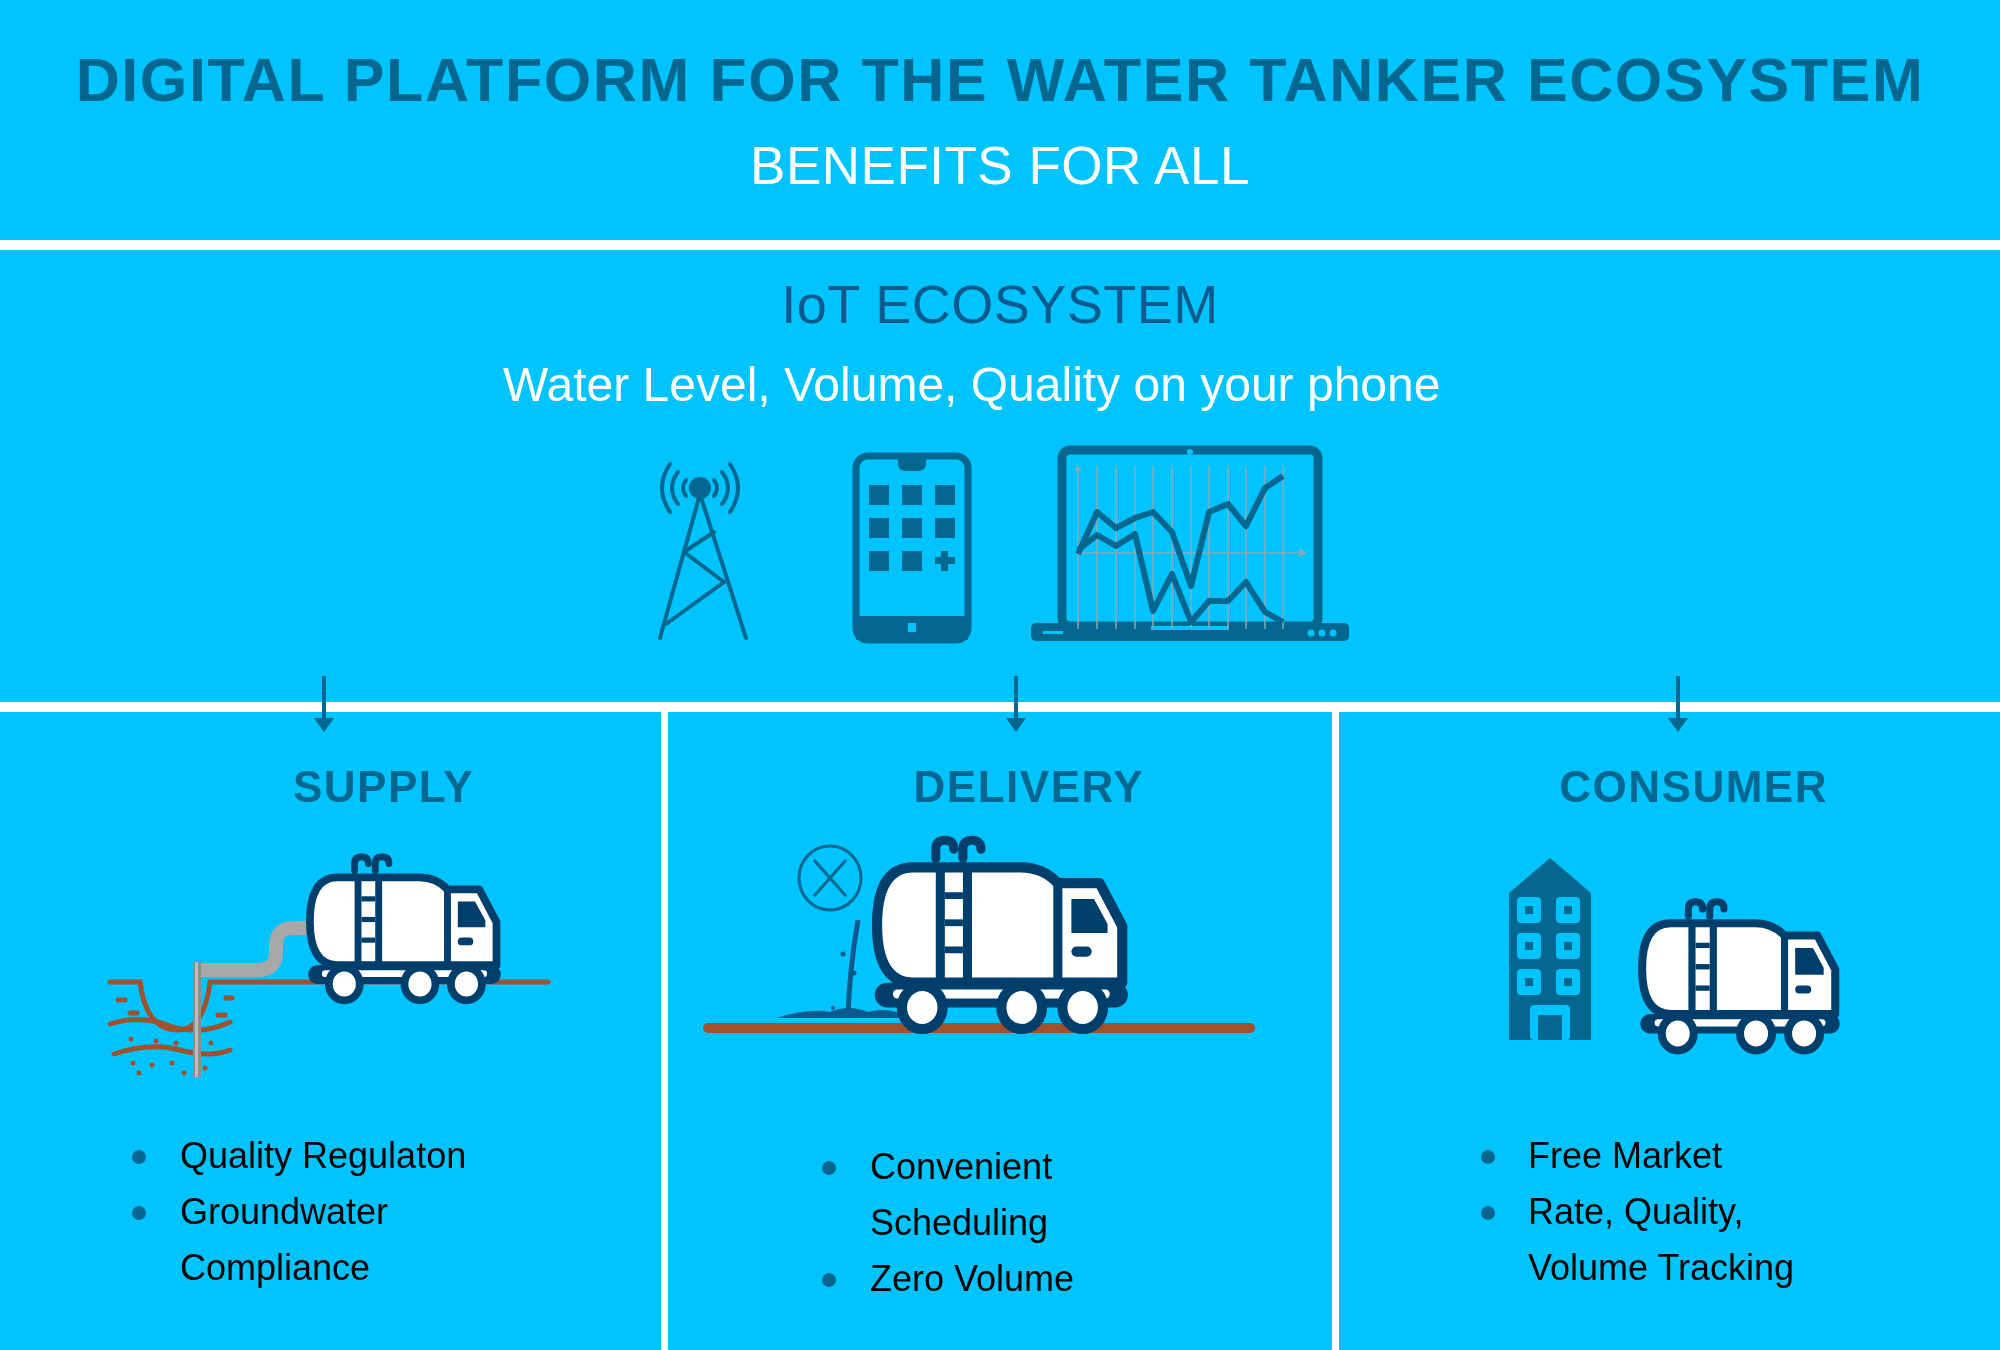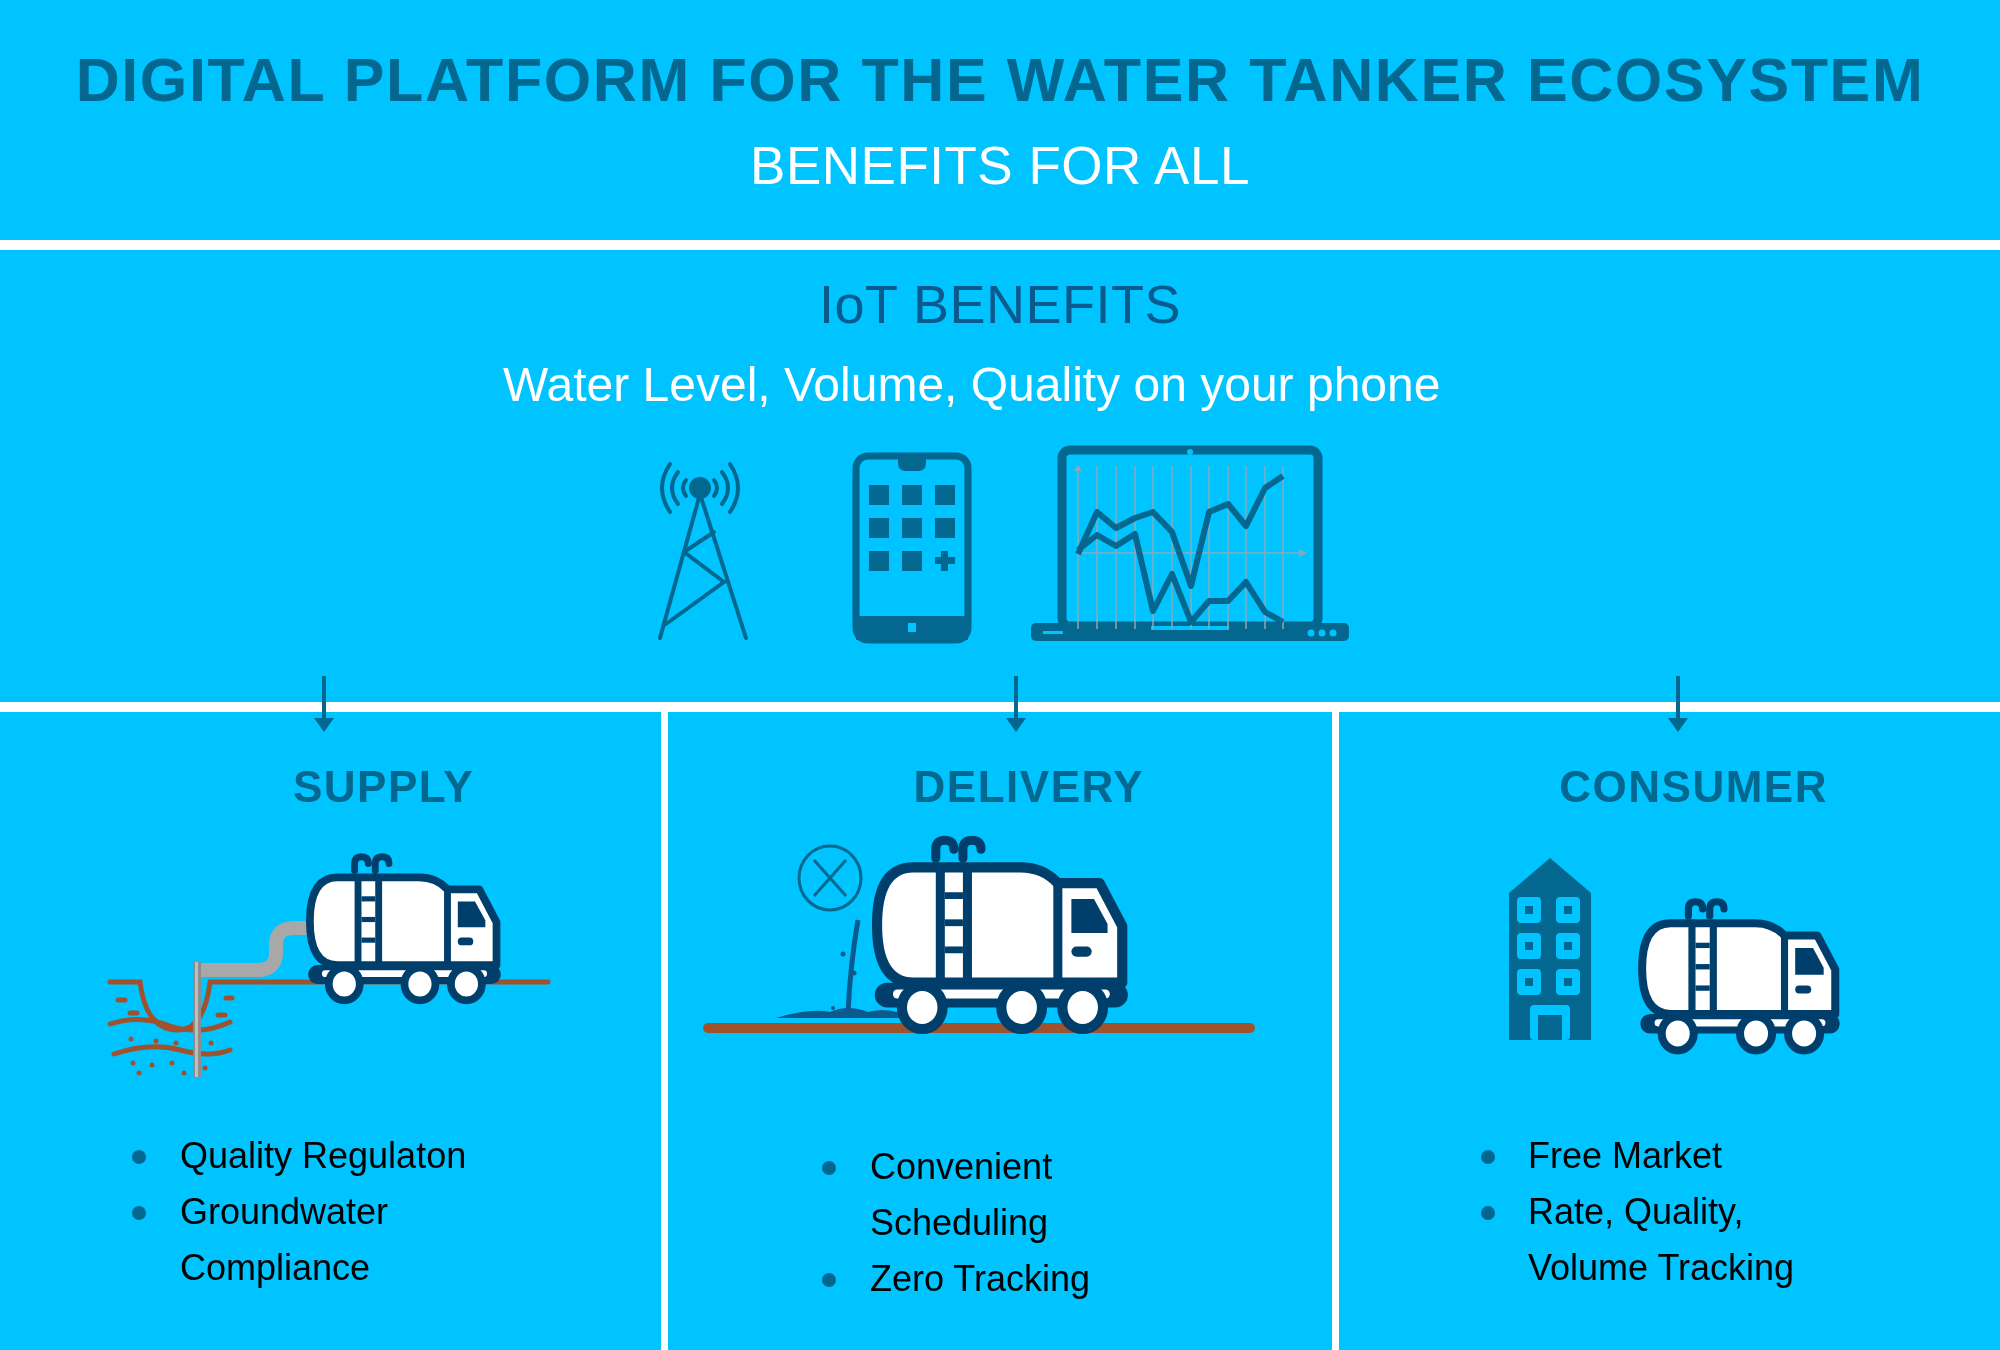--- a/index.html
+++ b/index.html
@@ -19,21 +19,21 @@
   svg { position:absolute; overflow:visible; }
 </style>
 </head>
 <body>
 
 <div class="title">DIGITAL PLATFORM FOR THE WATER TANKER ECOSYSTEM</div>
 <div class="subtitle">BENEFITS FOR ALL</div>
 
 <div class="band" style="top:240px;height:10px;"></div>
 
-<div class="iot-title">IoT BENEFITS</div>
+<div class="iot-title">IoT ECOSYSTEM</div>
 <div class="iot-sub">Water Level, Volume, Quality on your phone</div>
 
 <svg style="left:648px;top:452px;" width="110" height="192" viewBox="0 0 110 192">
   <g fill="none" stroke="#03678F" stroke-width="4" stroke-linecap="round">
     <path d="M22 12 Q6 36 22 60"></path>
     <path d="M30 20 Q18 36 30 52"></path>
     <path d="M38 28 Q32 36 38 44"></path>
     <path d="M82 12 Q98 36 82 60"></path>
     <path d="M74 20 Q86 36 74 52"></path>
     <path d="M66 28 Q72 36 66 44"></path>
@@ -241,19 +241,19 @@
   </g>
 </svg>
 
 <ul class="bullets" style="left:180px;top:1128px;">
   <li><span class="dot" style="left:-48px;"></span><span>Quality Regulaton</span></li>
   <li><span class="dot" style="left:-48px;"></span><span>Groundwater</span><br><span>Compliance</span></li>
 </ul>
 
 <ul class="bullets" style="left:870px;top:1128px;margin-top:11px;">
   <li><span class="dot" style="left:-48px;"></span><span>Convenient</span><br><span>Scheduling</span></li>
-  <li><span class="dot" style="left:-48px;"></span><span>Zero Tracking</span></li>
+  <li><span class="dot" style="left:-48px;"></span><span>Zero Volume</span></li>
 </ul>
 
 <ul class="bullets" style="left:1528px;top:1128px;">
   <li><span class="dot" style="left:-47px;"></span><span>Free Market</span></li>
   <li><span class="dot" style="left:-47px;"></span><span>Rate, Quality,</span><br><span>Volume Tracking</span></li>
 </ul>
 
 </body></html>

